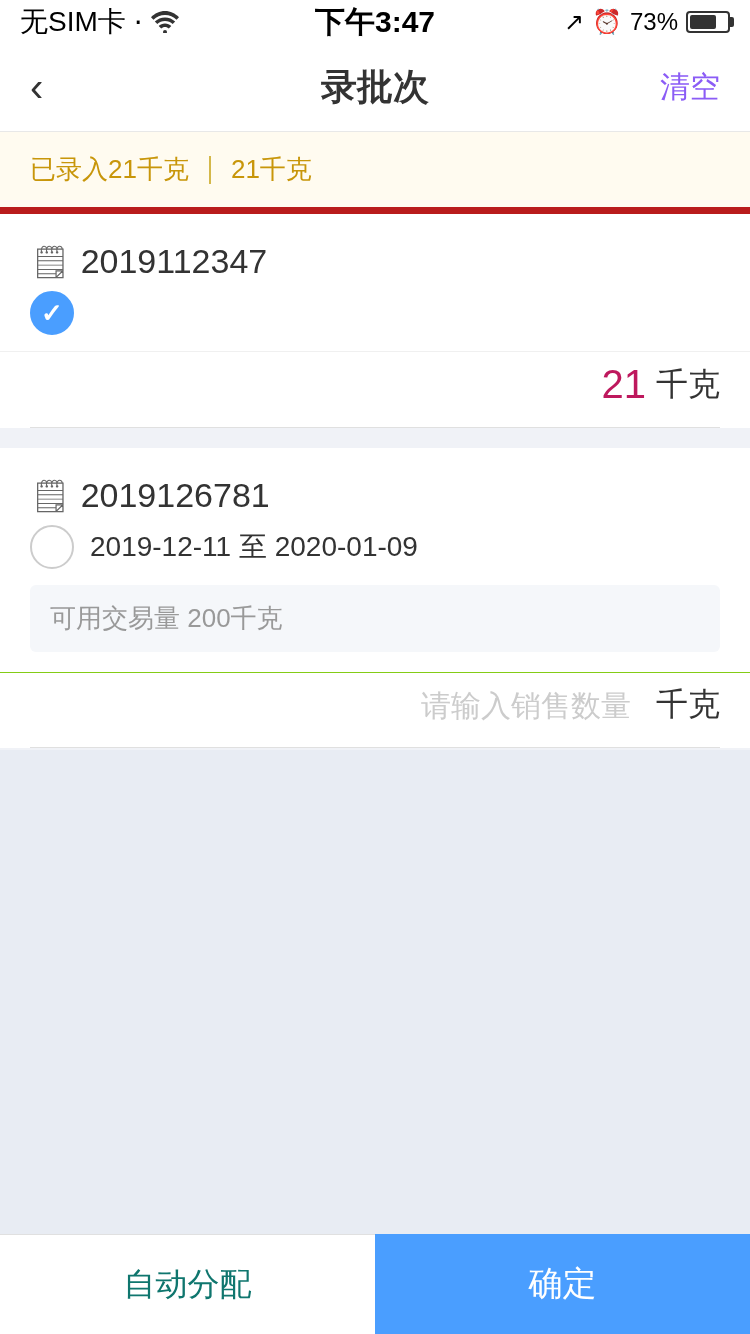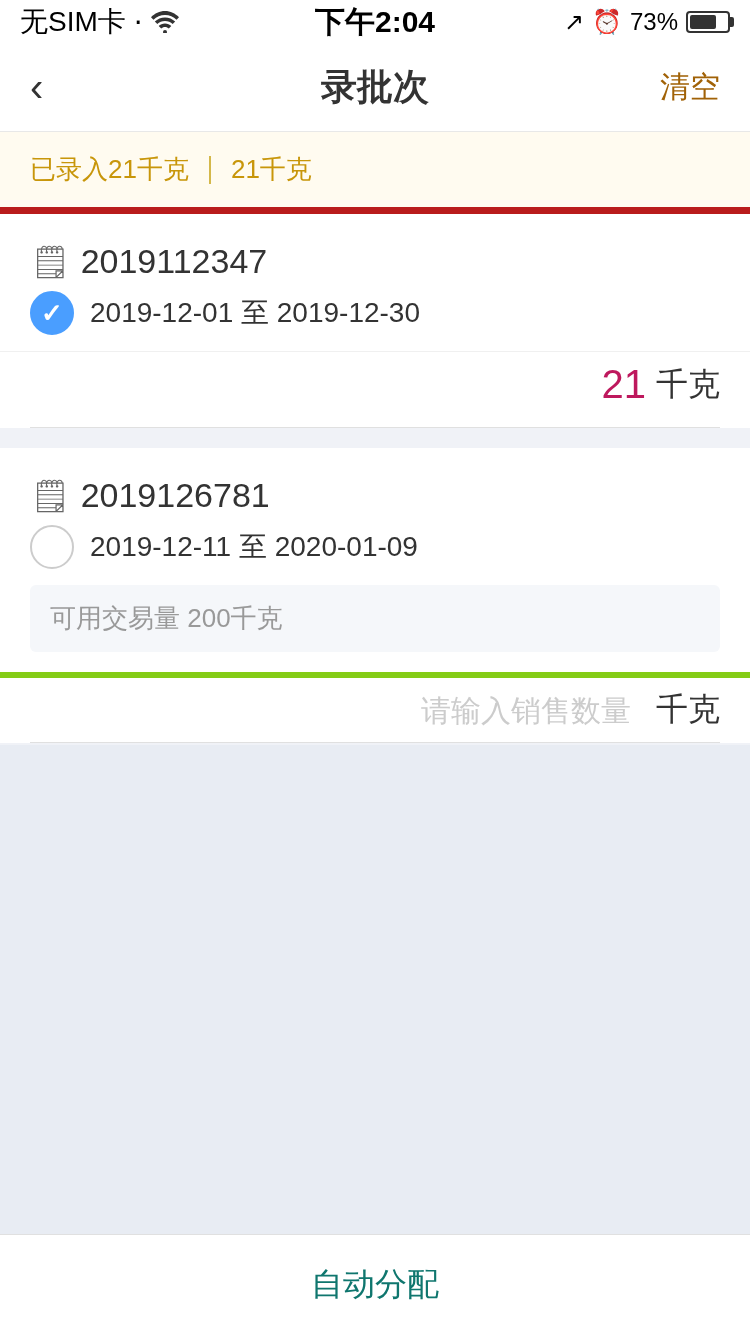--- a/index.html
+++ b/index.html
@@ -92,21 +92,21 @@
     .nav-title {
       font-size: 36px;
       font-weight: 600;
       color: #333;
       position: absolute;
       left: 50%;
       transform: translateX(-50%);
     }
     .nav-clear {
       font-size: 30px;
-      color: #a16207;
+      color: #8b5cf6;
       cursor: pointer;
     }
 
     
     .info-bar {
       background: #fffbf0;
       padding: 20px 30px;
       display: flex;
       align-items: center;
       gap: 20px;
@@ -196,26 +196,26 @@
     .quantity-value {
       font-size: 40px;
       color: #be185d;
       font-weight: 500;
     }
     .quantity-unit {
       font-size: 32px;
       color: #333;
     }
     .quantity-input-row {
-      padding: 10px 30px 10px 30px;
+      padding: 10px 30px 20px 30px;
       display: flex;
       justify-content: flex-end;
       align-items: center;
       gap: 10px;
-      border-top: 6px solid #84cc16;
+      border-top: 1px solid #84cc16;
     }
     .quantity-input {
       border: none;
       outline: none;
       font-size: 32px;
       color: #ccc;
       text-align: right;
       background: transparent;
       width: 300px;
     }
@@ -281,21 +281,21 @@
   <div class="status-left">
     <span>无SIM卡</span>
     <span>⋅</span>
     <svg width="28" height="22" viewBox="0 0 28 22">
       <path d="M14 4C9.5 4 5.5 5.8 2.5 8.7L0 6.2C3.7 2.4 8.6 0 14 0s10.3 2.4 14 6.2l-2.5 2.5C22.5 5.8 18.5 4 14 4z" fill="#333"></path>
       <path d="M14 10c-3 0-5.7 1.2-7.7 3.1l-2.5-2.5C6.5 8.1 10.1 6.5 14 6.5s7.5 1.6 10.2 4.1l-2.5 2.5C19.7 11.2 17 10 14 10z" fill="#333"></path>
       <path d="M14 16c-1.5 0-2.8.6-3.8 1.5l-2.5-2.5C9.3 13.4 11.5 12.5 14 12.5s4.7.9 6.3 2.5l-2.5 2.5C16.8 16.6 15.5 16 14 16z" fill="#333"></path>
       <circle cx="14" cy="21" r="2" fill="#333"></circle>
     </svg>
   </div>
-  <div class="status-center">下午2:04</div>
+  <div class="status-center">下午3:47</div>
   <div class="status-right">
     <span>↗</span>
     <span>⏰</span>
     <span>73%</span>
     <div class="battery">
       <div class="battery-bar">
         <div class="battery-fill"></div>
       </div>
     </div>
   </div>
@@ -313,21 +313,20 @@
   <span class="info-value">21千克</span>
 </div>
 
 <div class="batch-item">
   <div class="batch-header">
     <span class="batch-icon">🗒</span>
     <span class="batch-number">2019112347</span>
   </div>
   <div class="batch-date-row">
     <div class="radio-circle checked"></div>
-    <span class="batch-date">2019-12-01 至 2019-12-30</span>
   </div>
   <div class="batch-quantity-row">
     <span class="quantity-value">21</span>
     <span class="quantity-unit">千克</span>
   </div>
   <div class="underline"></div>
 </div>
 
 <div class="batch-item" style="margin-top: 18px;">
   <div class="batch-header">
@@ -343,13 +342,14 @@
     <input class="quantity-input" type="number" placeholder="请输入销售数量" style="">
     <span class="quantity-unit-gray">千克</span>
   </div>
   <div class="underline"></div>
 </div>
 
 <div class="gray-area"></div>
 
 <div class="bottom-bar">
   <button class="btn-auto">自动分配</button>
+  <button class="btn-confirm">确定</button>
 </div>
 
 </body></html>

